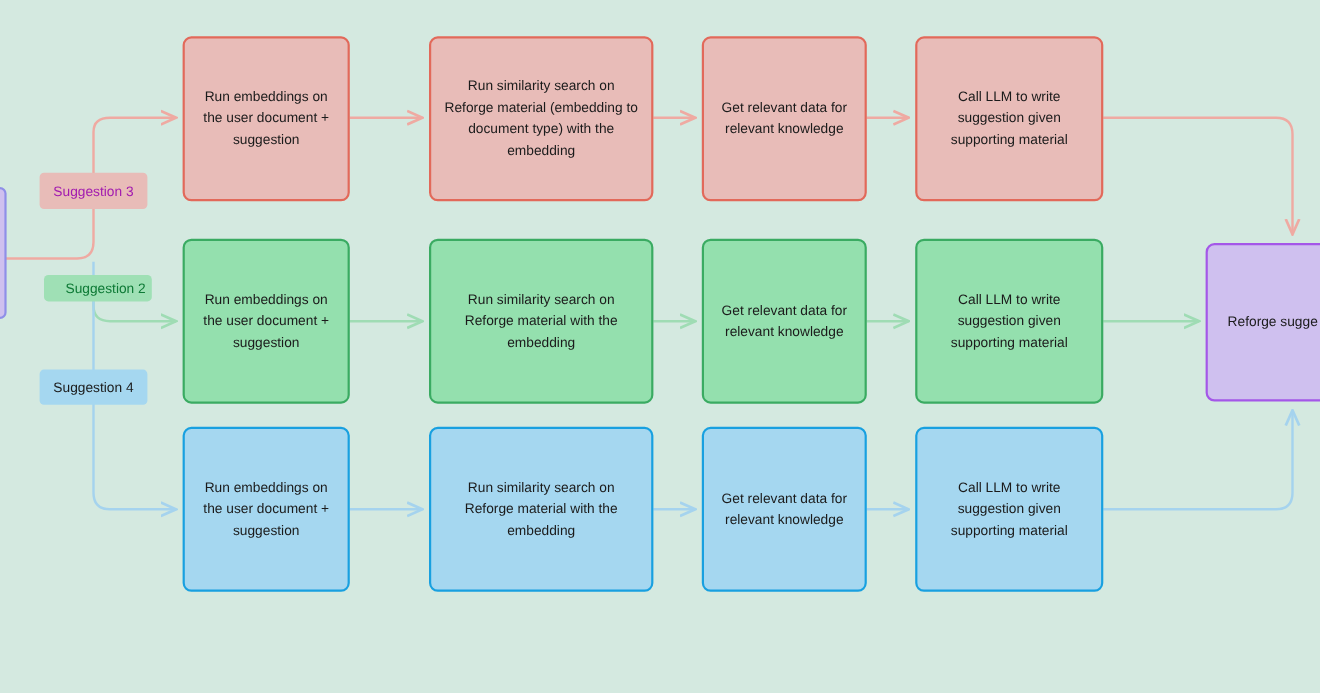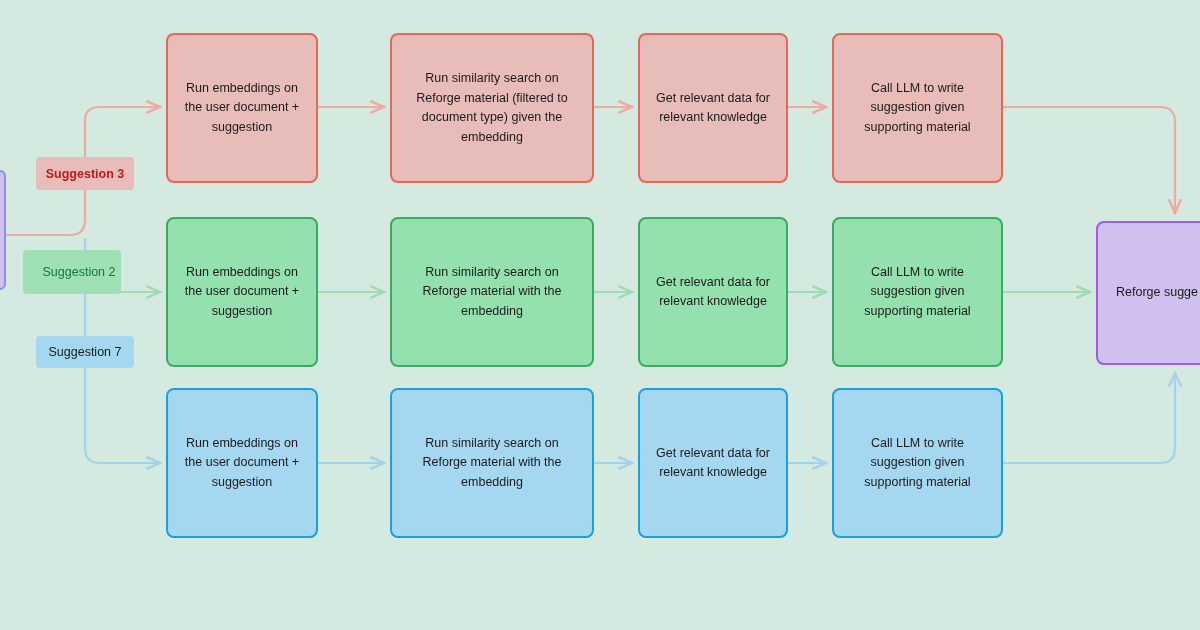--- a/index.html
+++ b/index.html
@@ -65,22 +65,21 @@
     border-radius: 4px;
     display: flex;
     align-items: center;
     justify-content: center;
     font-size: 12.5px;
     padding: 0 10px;
     white-space: nowrap;
   }
   .label.red {
     background: #e8bcb8;
-    color: #b91c1c;
-    font-weight: bold;
+    color: #a21caf;
   }
   .label.green {
     background: #9fe0b5;
     color: #0e7a36;
   }
   .label.blue {
     background: #a5d7f0;
     color: #1b1b1b;
   }
 </style>
@@ -122,32 +121,32 @@
     <path d="M 594 463 L 632 463" fill="none" stroke="#a5d3ee" stroke-width="2.2" marker-end="url(#ar-blue)"></path>
     <path d="M 788 463 L 826 463" fill="none" stroke="#a5d3ee" stroke-width="2.2" marker-end="url(#ar-blue)"></path>
     <path d="M 1003 463 L 1160 463 Q 1175 463 1175 448 L 1175 373" fill="none" stroke="#a5d3ee" stroke-width="2.2" marker-end="url(#ar-blue)"></path>
   </svg>
 
   <div class="node purple-stub" style="left:-58px; top:170px; width:64px; height:120px;"></div>
 
   <div class="label red" style="left:36px; top:157px; width:98px; height:33px;">
     <span>Suggestion 3</span>
   </div>
-  <div class="label green" style="left:23px; top:250px; width:98px; height:44px;padding-left:24px;">
+  <div class="label green" style="left:40px; top:250px; width:98px; height:24px;padding-left:24px;">
     <span>Suggestion 2</span>
   </div>
   <div class="label blue" style="left:36px; top:336px; width:98px; height:32px;">
-    <span>Suggestion 7</span>
+    <span>Suggestion 4</span>
   </div>
 
   <div class="node red" style="left:166px; top:33px; width:152px; height:150px;">
     <span>Run embeddings on the user document + suggestion</span>
   </div>
   <div class="node red" style="left:390px; top:33px; width:204px; height:150px;">
-    <span>Run similarity search on Reforge material (filtered to document type) given the embedding</span>
+    <span>Run similarity search on Reforge material (embedding to document type) with the embedding</span>
   </div>
   <div class="node red" style="left:638px; top:33px; width:150px; height:150px;">
     <span>Get relevant data for relevant knowledge</span>
   </div>
   <div class="node red" style="left:832px; top:33px; width:171px; height:150px;">
     <span>Call LLM to write suggestion given supporting material</span>
   </div>
 
   <div class="node green" style="left:166px; top:217px; width:152px; height:150px;">
     <span>Run embeddings on the user document + suggestion</span>

